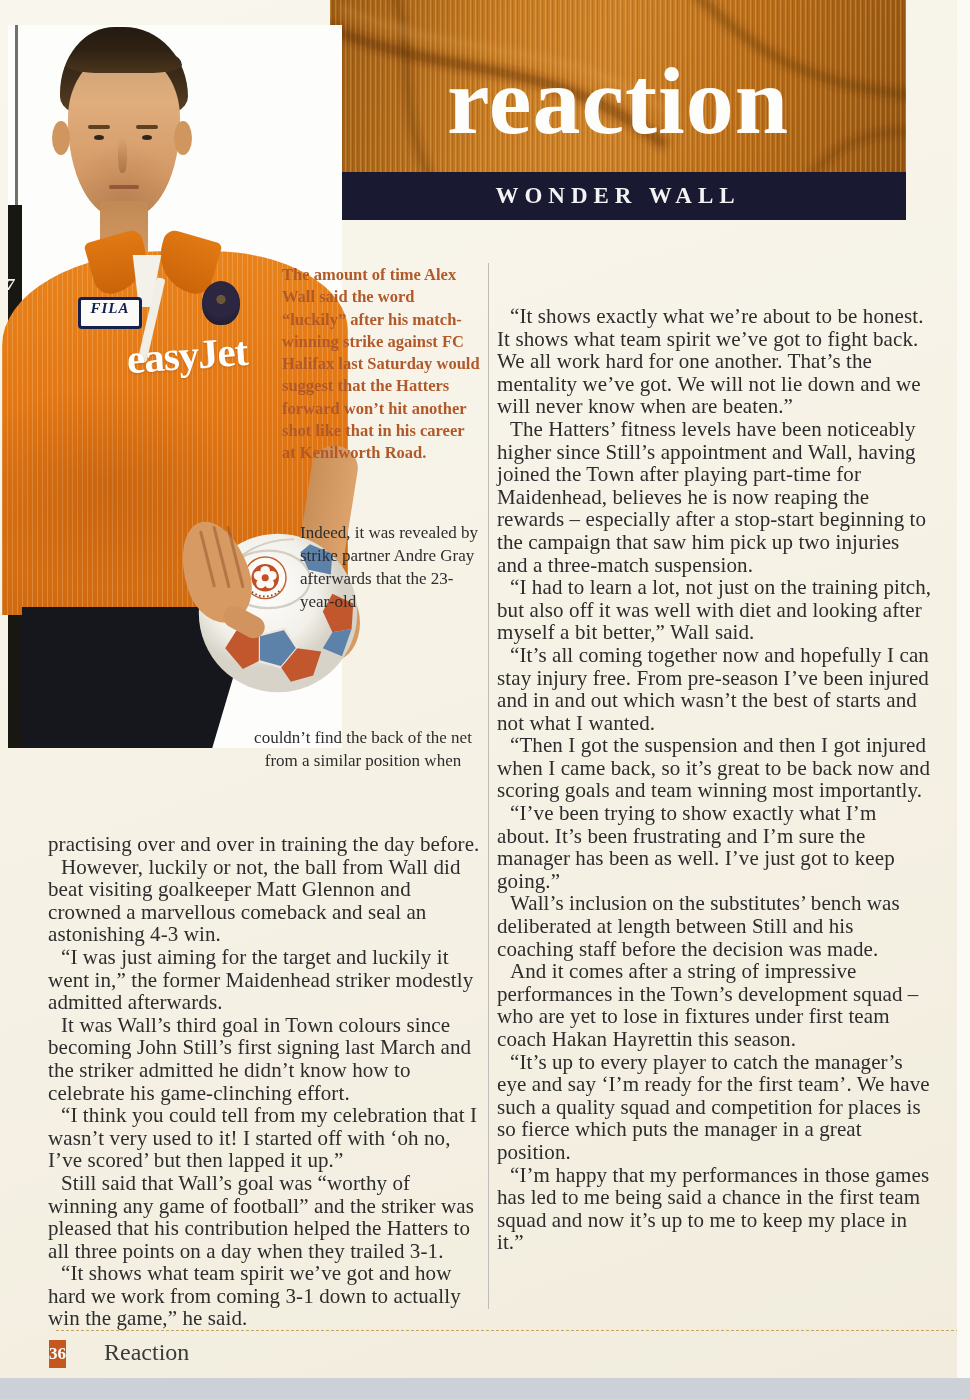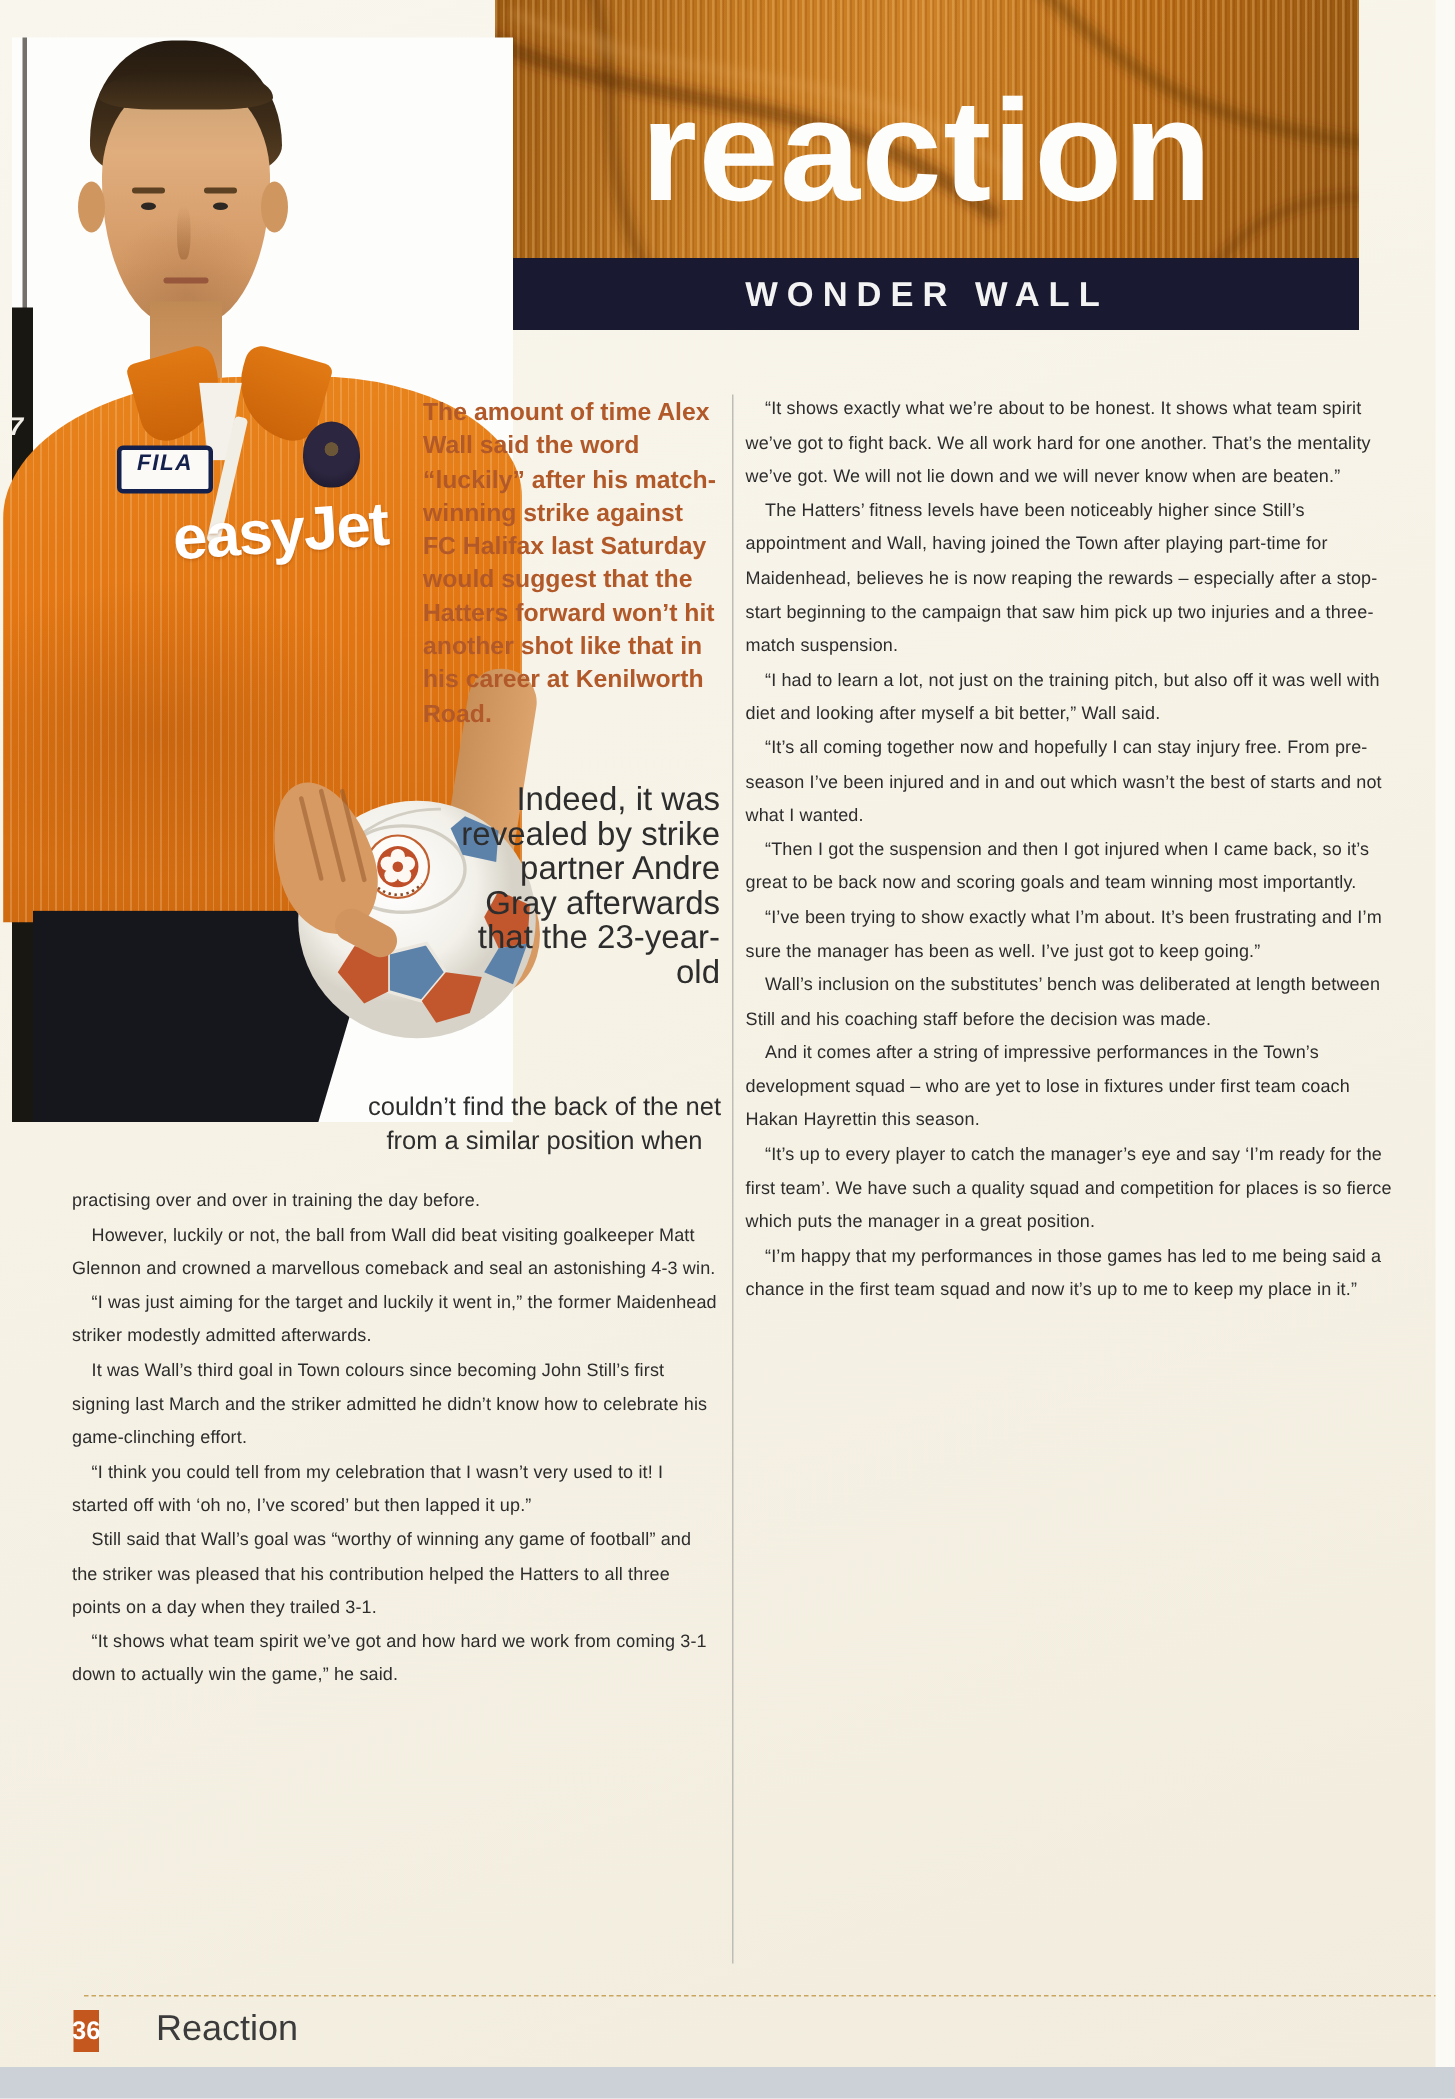--- a/index.html
+++ b/index.html
@@ -1,19 +1,19 @@
 <!DOCTYPE html>
 <html><head>
 <meta charset="utf-8">
 <style>
   html,body{margin:0;padding:0;background:#e8e8ea;}
   .page{
     position:relative;width:970px;height:1399px;margin:0 auto;overflow:hidden;
     background:linear-gradient(160deg,#f9f6ee 0%,#f6f2e6 45%,#f1ecdd 100%);
-    font-family:Liberation Sans, sans-serif;
+    font-family:Liberation Serif, serif;
   }
   
   .edge-bottom{position:absolute;left:0;top:1378px;width:970px;height:21px;background:#ccd0d7;}
   .edge-right{position:absolute;left:957px;top:0;width:13px;height:1378px;background:#fbfaf4;}
 
   
   .masthead{position:absolute;left:330px;top:0;width:576px;height:220px;}
   .masthead-orange{
     position:absolute;left:0;top:0;width:100%;height:172px;overflow:hidden;
     background:
@@ -87,24 +87,24 @@
   .finger{width:3px;height:58px;background:rgba(150,90,45,.55);border-radius:2px;transform:rotate(-14deg);}
   .f1{left:198px;top:505px}.f2{left:212px;top:500px;height:64px}.f3{left:226px;top:500px;height:64px}
   .thumb{left:214px;top:586px;width:44px;height:22px;background:#d2945e;border-radius:12px;transform:rotate(28deg);}
 
   
   .intro{
     position:absolute;left:282px;top:264px;width:198px;z-index:6;
     color:#b2592a;font-weight:bold;font-size:16.5px;line-height:22.3px;
   }
   .wrap-narrow{position:absolute;left:300px;top:521px;width:180px;z-index:6;
-    text-align:right;color:#2d2d2d;font-size:22px;line-height:23px;}
+    text-align:left;color:#2d2d2d;font-size:17px;line-height:23px;}
   .wrap-wide{position:absolute;left:243px;top:726px;width:240px;z-index:6;
     text-align:center;color:#2d2d2d;font-size:17px;line-height:23px;}
-  .col{position:absolute;color:#2d2d2d;font-size:12px;line-height:22.6px;letter-spacing:.1px;}
+  .col{position:absolute;color:#2d2d2d;font-size:21px;line-height:22.6px;letter-spacing:.1px;margin-top:44px;}
   .col-left{left:48px;top:789px;width:433px;}
   .col-right{left:497px;top:261px;width:437px;}
   .para{margin:0;text-indent:13px;}
   .col-left .para:first-child{text-indent:0;}
   .divider{position:absolute;left:488px;top:263px;width:1px;height:1046px;background:#bdbcb6;}
 
   
   .footer-rule{position:absolute;left:56px;top:1330px;width:908px;border-top:1px dashed #c9a55e;}
   .page-badge{position:absolute;left:49px;top:1340px;width:17px;height:28px;background:#c4571e;
     color:#fff;font-weight:bold;font-size:17px;display:flex;align-items:center;justify-content:center;}

